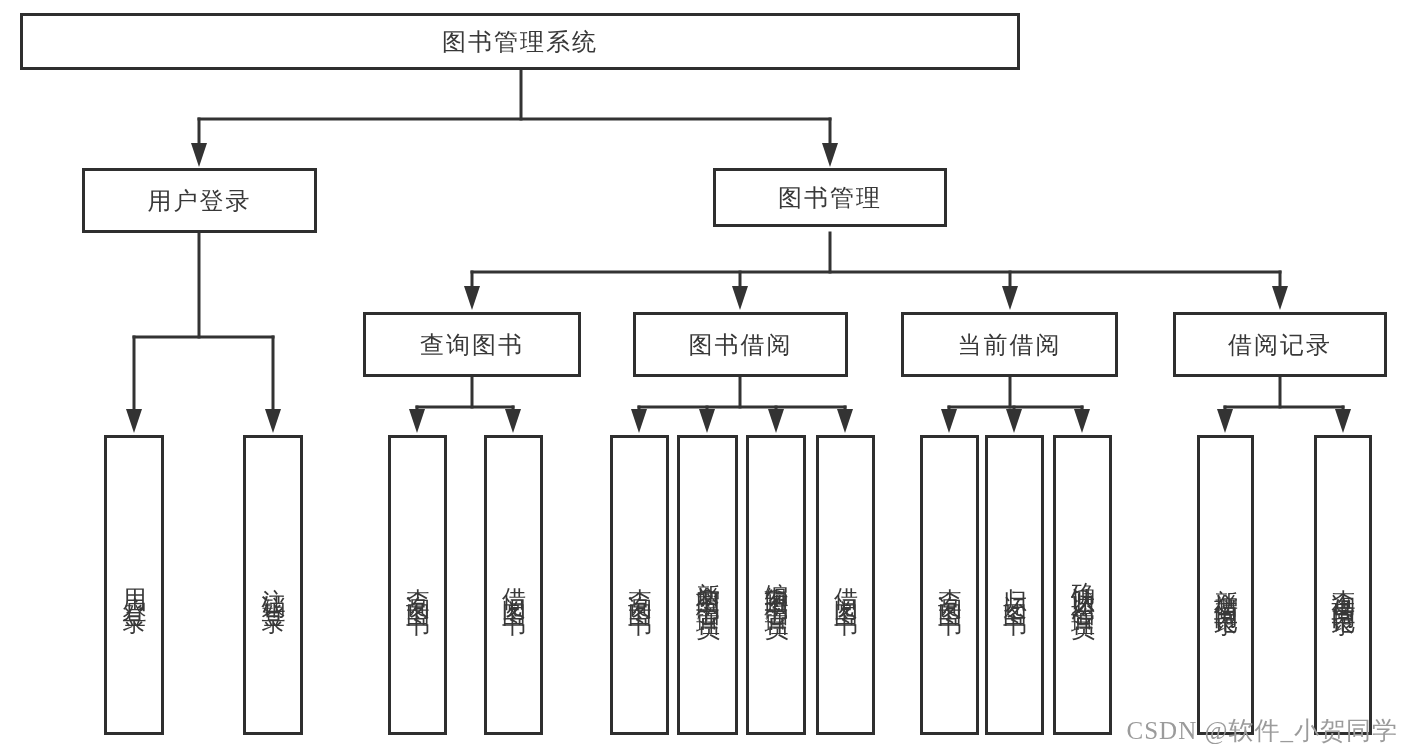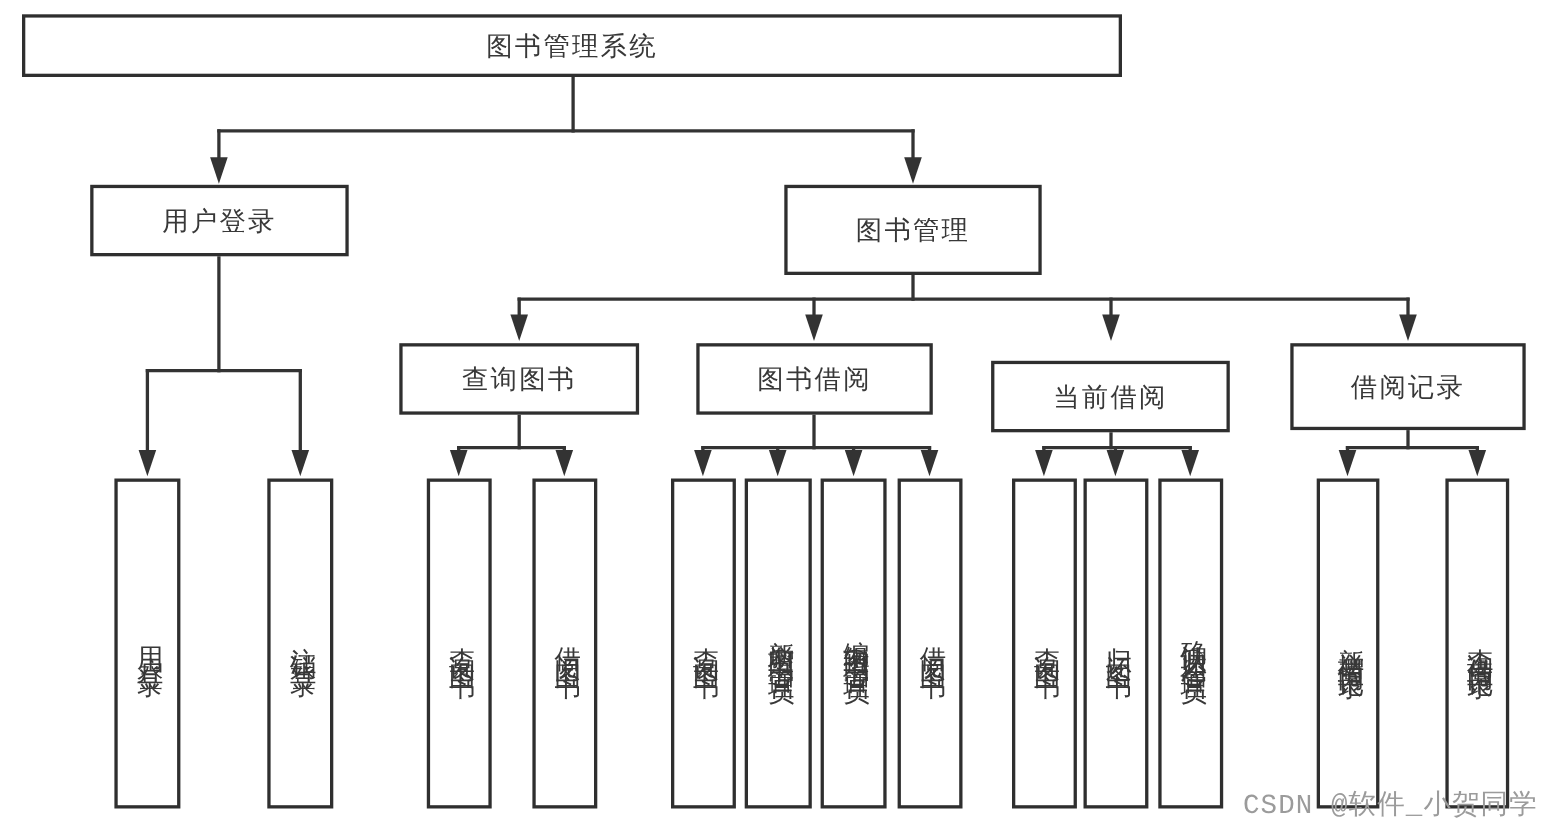--- a/index.html
+++ b/index.html
@@ -1,21 +1,21 @@
 <!DOCTYPE html>
 <html><head>
 <meta charset="utf-8">
 <style>
   html, body { margin: 0; padding: 0; background: #ffffff; }
   .canvas {
     position: relative;
     width: 1405px;
     height: 747px;
     background: #ffffff;
-    font-family: Liberation Mono, monospace;
+    font-family: Liberation Serif, serif;
     overflow: hidden;
   }
   svg.connectors { position: absolute; left: 0; top: 0; }
   .node {
     position: absolute;
     box-sizing: border-box;
     border: 3px solid #2f2f2f;
     background: #ffffff;
     display: flex;
     align-items: center;
@@ -51,25 +51,25 @@
     top: 714px;
     right: 7px;
     font-size: 25px;
     color: #9b9b9b;
     letter-spacing: 1px;
     white-space: nowrap;
   }
   
   #n-root     { left: 20px;   top: 13px;  width: 1000px; height: 57px; }
   #n-login    { left: 82px;   top: 168px; width: 235px;  height: 65px; }
-  #n-books    { left: 713px;  top: 168px; width: 234px;  height: 82px; }
+  #n-books    { left: 713px;  top: 168px; width: 234px;  height: 59px; }
   #n-newbook  { left: 363px;  top: 312px; width: 218px;  height: 65px; }
   #n-borrow   { left: 633px;  top: 312px; width: 215px;  height: 65px; text-align: right; }
-  #n-current  { left: 901px;  top: 312px; width: 217px;  height: 65px; margin-top: 16px; }
-  #n-records  { left: 1173px; top: 312px; width: 214px;  height: 79px; }
+  #n-current  { left: 901px;  top: 312px; width: 217px;  height: 65px; }
+  #n-records  { left: 1173px; top: 312px; width: 214px;  height: 65px; }
   
   #lf-userLogin  { left: 104px;  width: 60px; }
   #lf-logout     { left: 243px;  width: 60px; }
   #lf-nbQuery    { left: 388px;  width: 59px; }
   #lf-nbBorrow   { left: 484px;  width: 59px; }
   #lf-bwQuery    { left: 610px;  width: 59px; }
   #lf-bwAdd      { left: 677px;  width: 61px; }
   #lf-bwEdit     { left: 746px;  width: 60px; }
   #lf-bwBorrow   { left: 816px;  width: 59px; }
   #lf-curQuery   { left: 920px;  width: 59px; }

